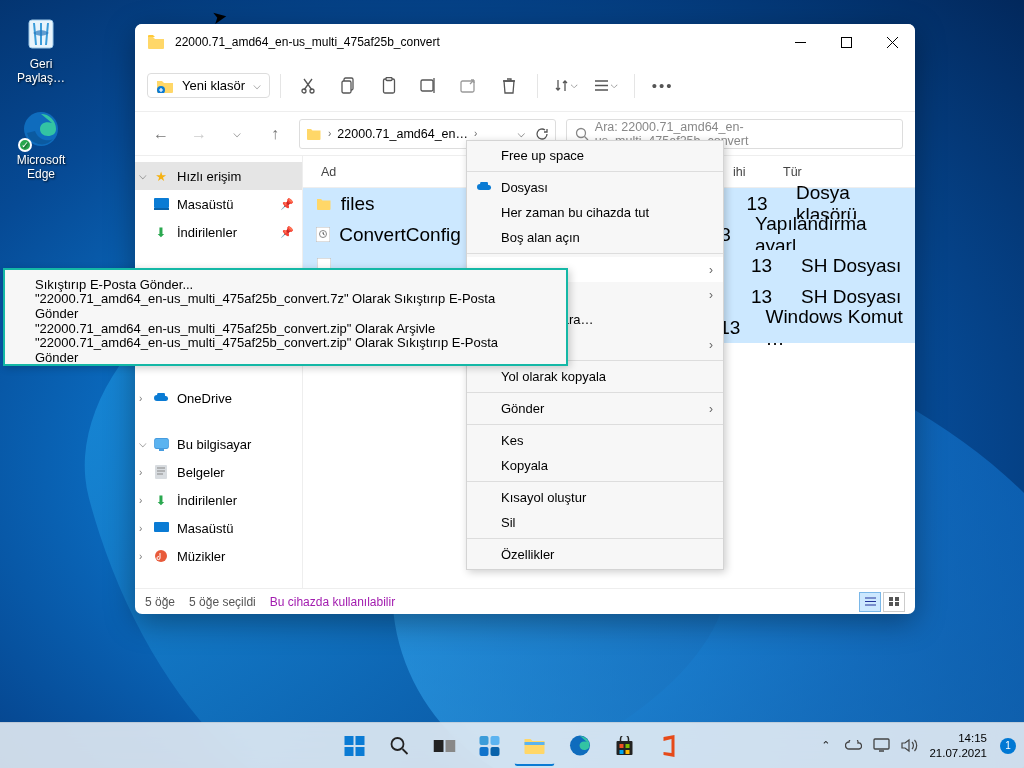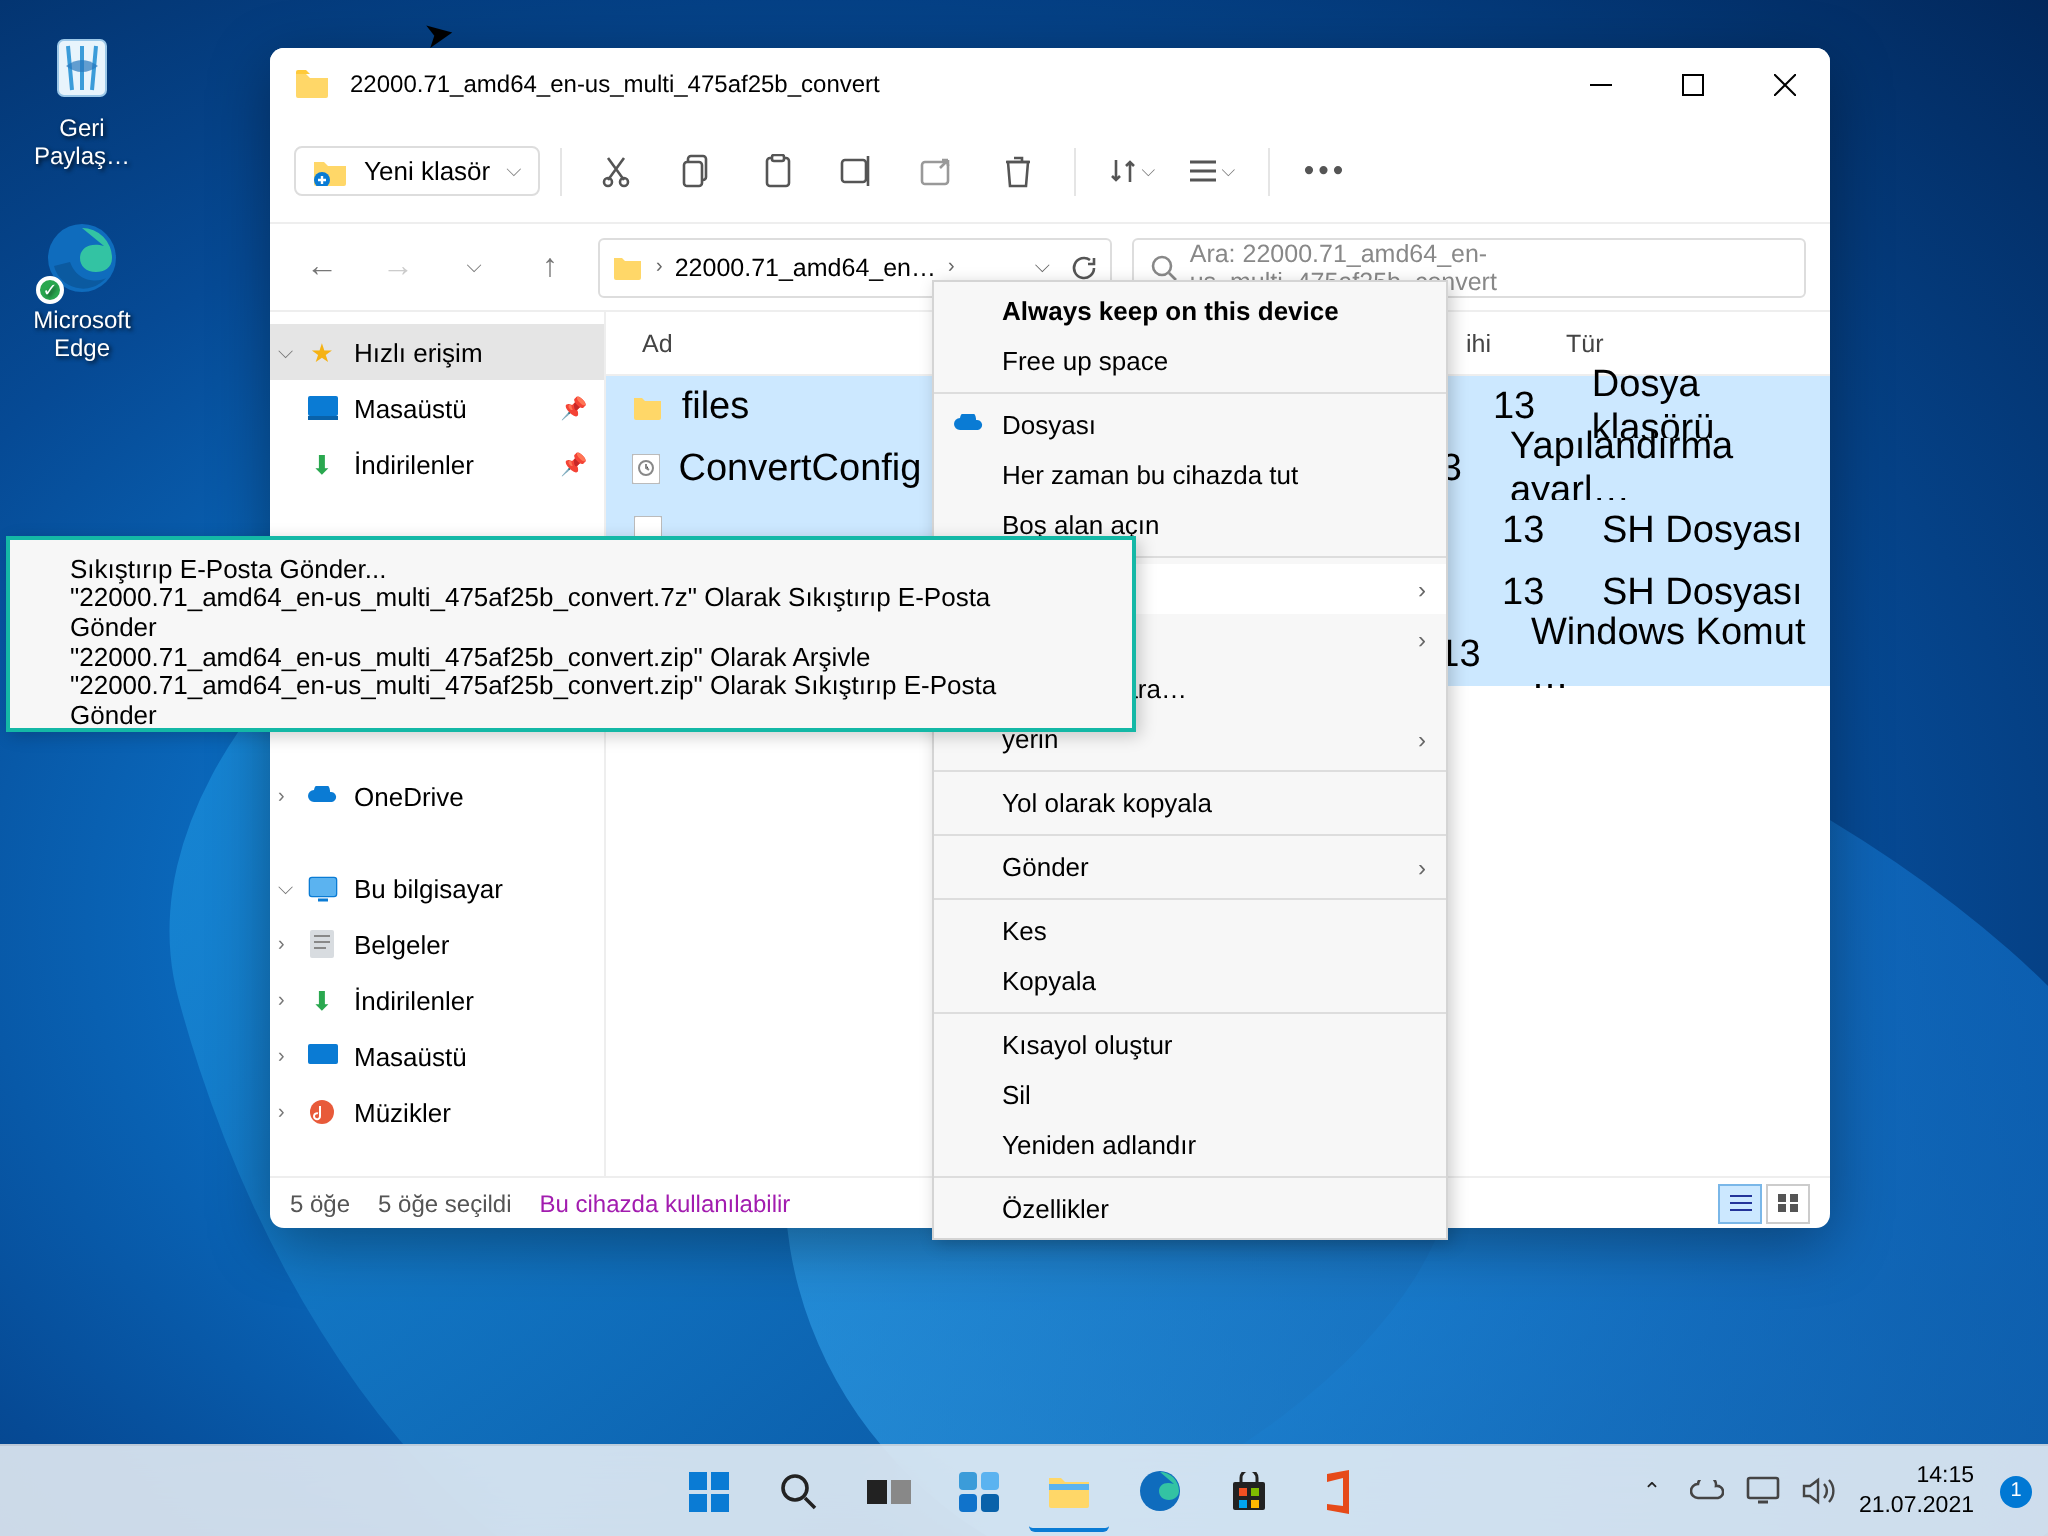--- a/index.html
+++ b/index.html
@@ -391,23 +391,20 @@
             <rect x="6" y="0" width="4" height="4" fill="#555"></rect>
             <rect x="0" y="5" width="4" height="4" fill="#555"></rect>
             <rect x="6" y="5" width="4" height="4" fill="#555"></rect>
           </svg>
         </div>
     </div>
   </div>
 </div>
 
 <div class="ctx">
-  <div class="ci bold">
-      <span>Always keep on this device</span>
-    </div>
   <div class="ci">
       <span>Free up space</span>
     </div>
   <hr>
   <div class="ci">
       <span class="cic">
         <svg width="16" height="11">
           <path d="M4 8 a3 3 0 0 1 0 -6 a4 4 0 0 1 8 1 a2.5 2.5 0 0 1 1 5 z" fill="#0a7bd4"></path>
         </svg>
       </span>
@@ -448,23 +445,20 @@
     </div>
   <div class="ci">
       <span>Kopyala</span>
     </div>
   <hr>
   <div class="ci">
       <span>Kısayol oluştur</span>
     </div>
   <div class="ci">
       <span>Sil</span>
-    </div>
-  <div class="ci">
-      <span>Yeniden adlandır</span>
     </div>
   <hr>
   <div class="ci">
       <span>Özellikler</span>
     </div>
 </div>
 
 <div class="submenu">
   <div class="si">Sıkıştırıp E-Posta Gönder...</div>
   <div class="si">"22000.71_amd64_en-us_multi_475af25b_convert.7z" Olarak Sıkıştırıp E-Posta Gönder</div>

